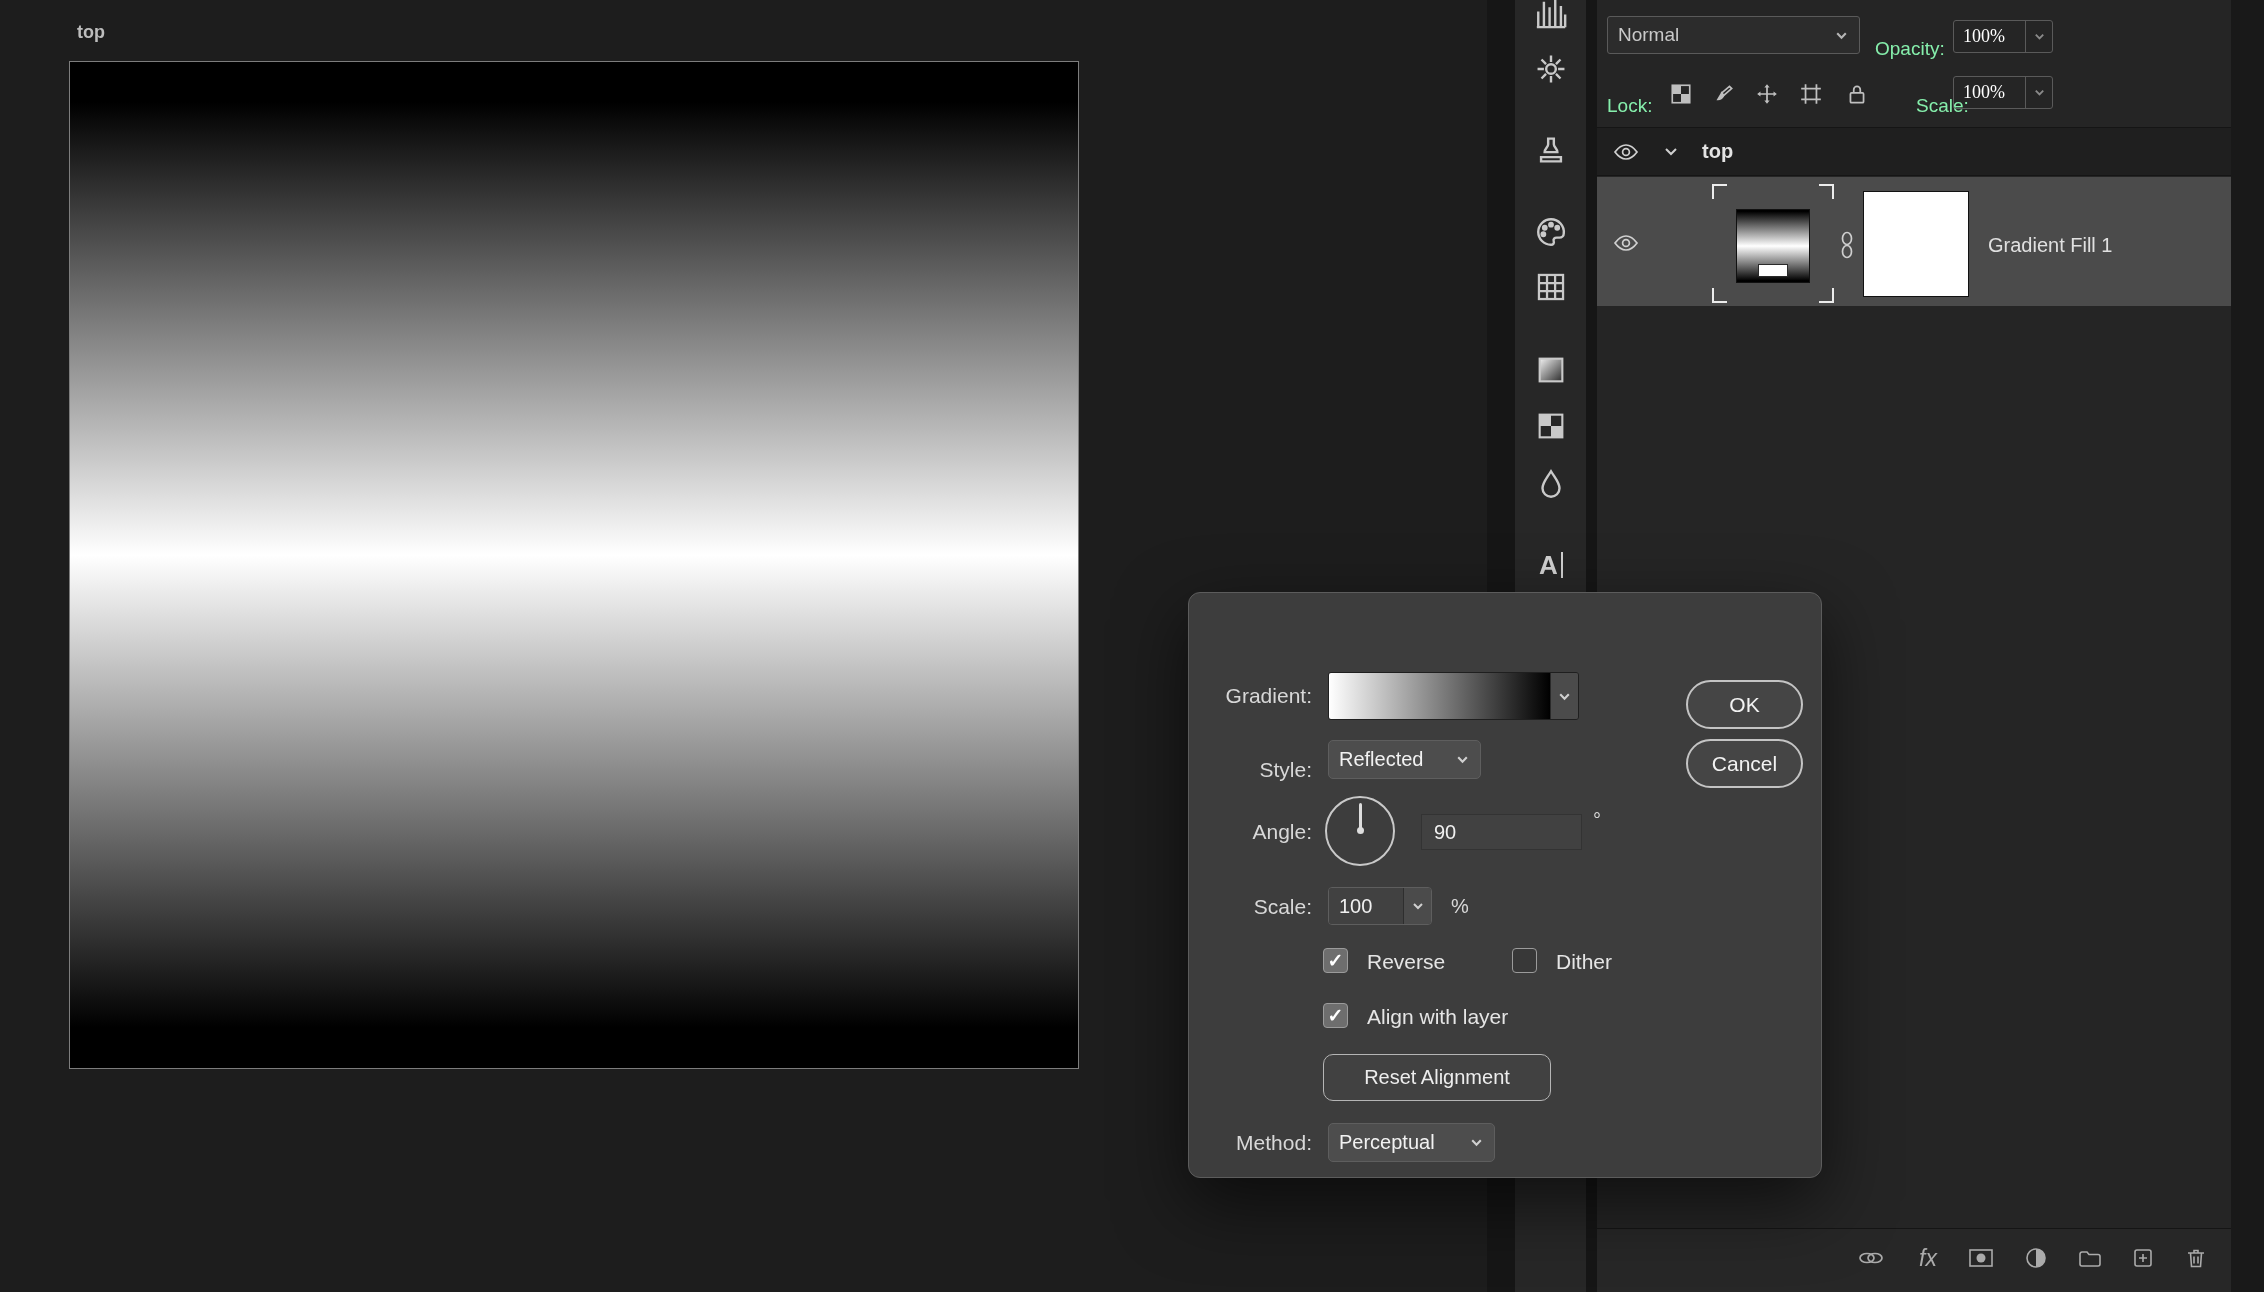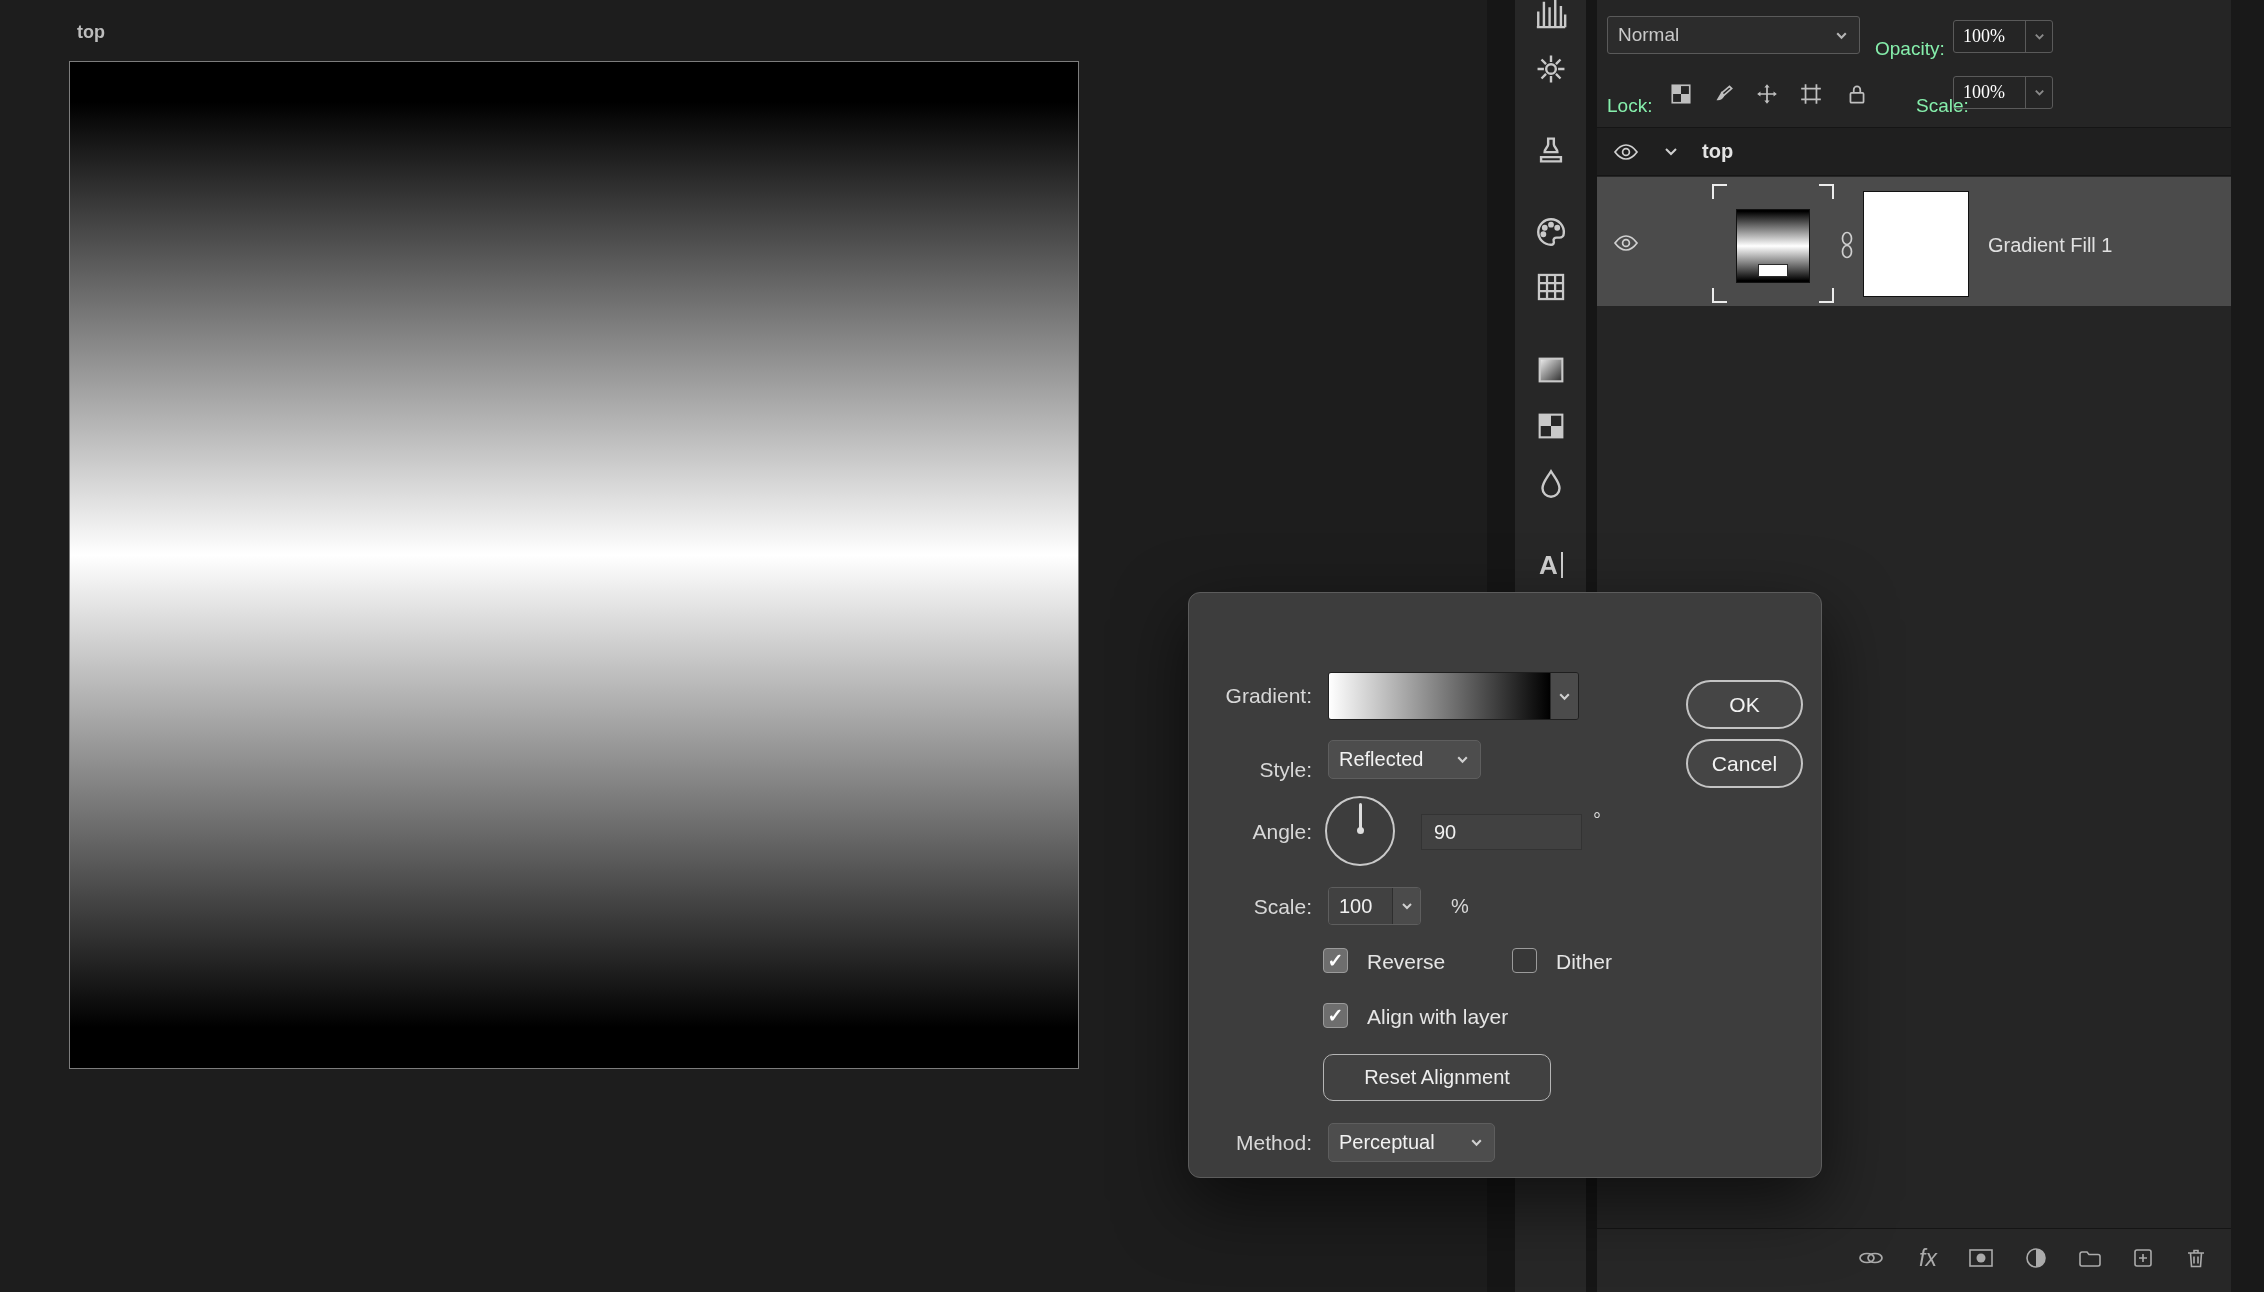--- a/index.html
+++ b/index.html
@@ -69,21 +69,21 @@
         color:#f2f2f2;font-size:21px;display:flex;align-items:center;justify-content:center;box-sizing:border-box;}
   .dropdown{position:absolute;background:#4d4d4d;border:1px solid #5e5e5e;border-radius:5px;display:flex;align-items:center;
             justify-content:space-between;padding:0 10px;box-sizing:border-box;}
   .dropdown span{font-size:20px;color:#f2f2f2;}
   #dial{position:absolute;left:136px;top:203px;width:70px;height:70px;border:2px solid #c9c9c9;border-radius:50%;box-sizing:border-box;}
   .needle{position:absolute;left:32px;top:5px;width:3px;height:27px;background:#dedede;border-radius:2px;}
   .hub{position:absolute;left:30px;top:29px;width:7px;height:7px;background:#dedede;border-radius:50%;}
   .tinput{position:absolute;left:232px;top:221px;width:161px;height:36px;background:#414141;border:1px solid #333;
           color:#f0f0f0;font-size:20px;line-height:34px;padding-left:12px;box-sizing:border-box;}
   .unit{position:absolute;font-size:20px;color:#d8d8d8;}
-  #scalecombo{position:absolute;left:139px;top:294px;width:93px;height:38px;display:flex;border:1px solid #5e5e5e;border-radius:4px;overflow:hidden;box-sizing:border-box;}
+  #scalecombo{position:absolute;left:139px;top:294px;width:104px;height:38px;display:flex;border:1px solid #5e5e5e;border-radius:4px;overflow:hidden;box-sizing:border-box;}
   .sval{flex:1;background:#414141;color:#f0f0f0;font-size:20px;line-height:36px;padding-left:10px;}
   .sarrow{width:27px;background:#4b4b4b;border-left:1px solid #2e2e2e;display:flex;align-items:center;justify-content:center;}
   .cb{position:absolute;width:25px;height:25px;border:1px solid #9b9b9b;border-radius:4px;background:#383838;
       box-sizing:border-box;display:flex;align-items:center;justify-content:center;}
   .cb .tick{display:none;color:#fff;font-size:19px;font-weight:bold;line-height:1;}
   .cb.checked{background:#6e6e6e;}
   .cb.checked .tick{display:block;}
   .cblabel{position:absolute;font-size:21px;color:#e5e5e5;line-height:25px;}
   #resetbtn{position:absolute;left:134px;top:461px;width:228px;height:47px;border:1px solid #b5b5b5;border-radius:10px;
             background:#414141;color:#ededed;font-size:20px;display:flex;align-items:center;justify-content:center;box-sizing:border-box;}

